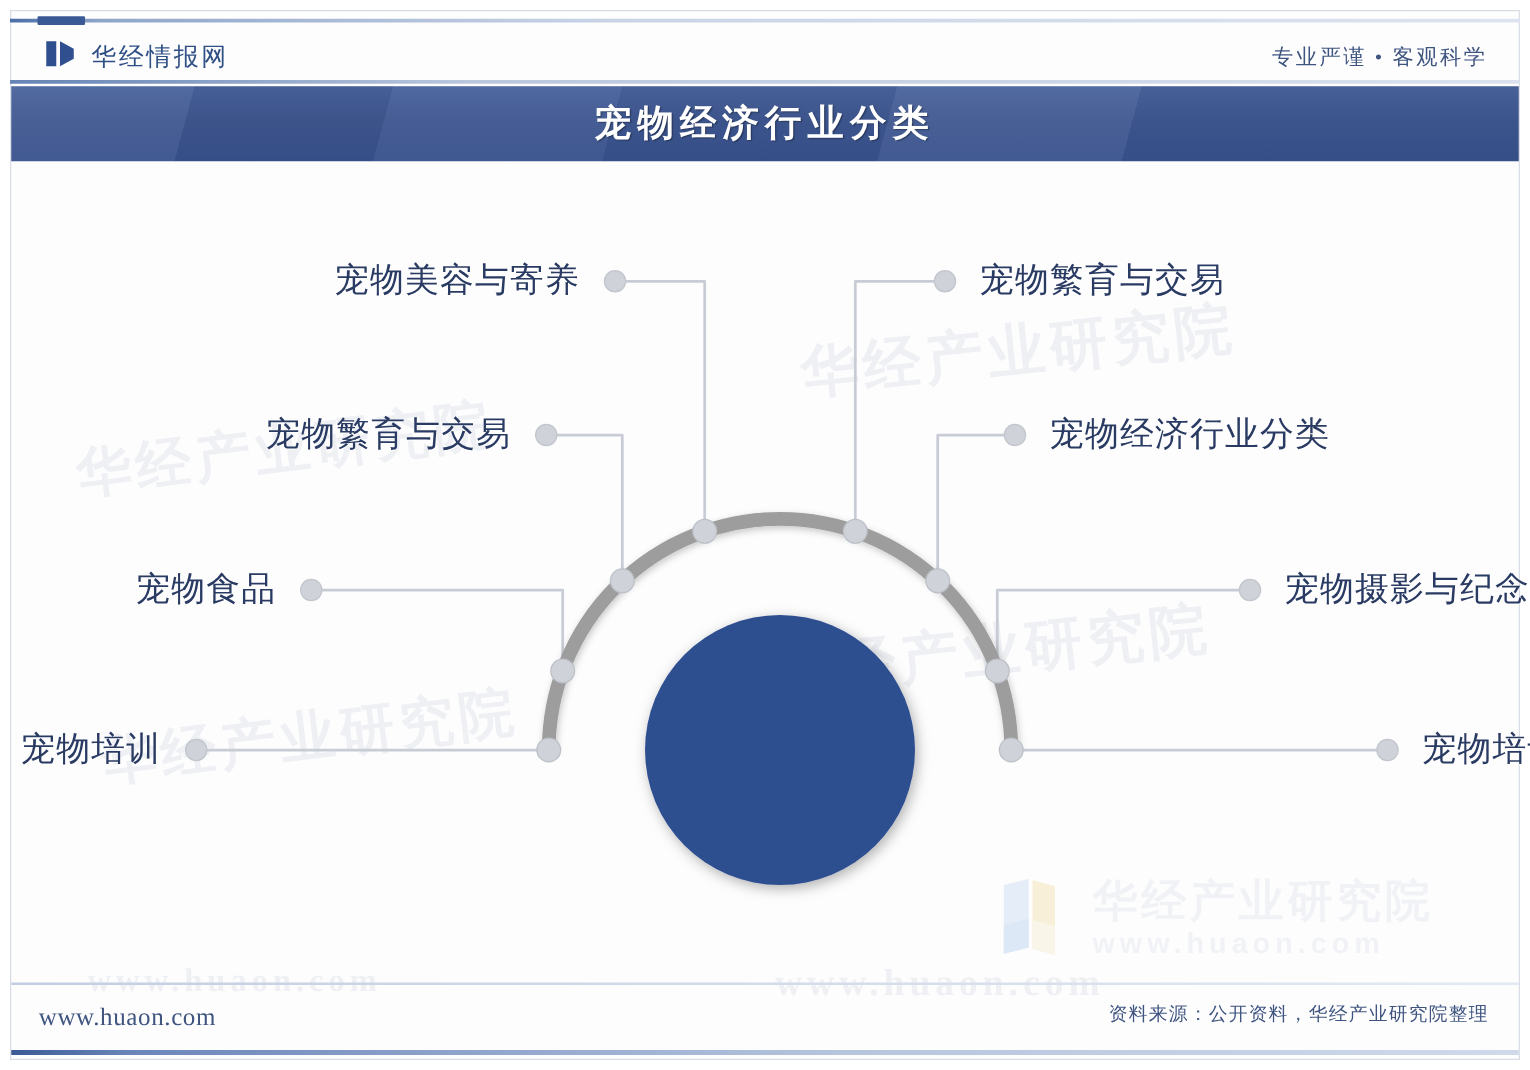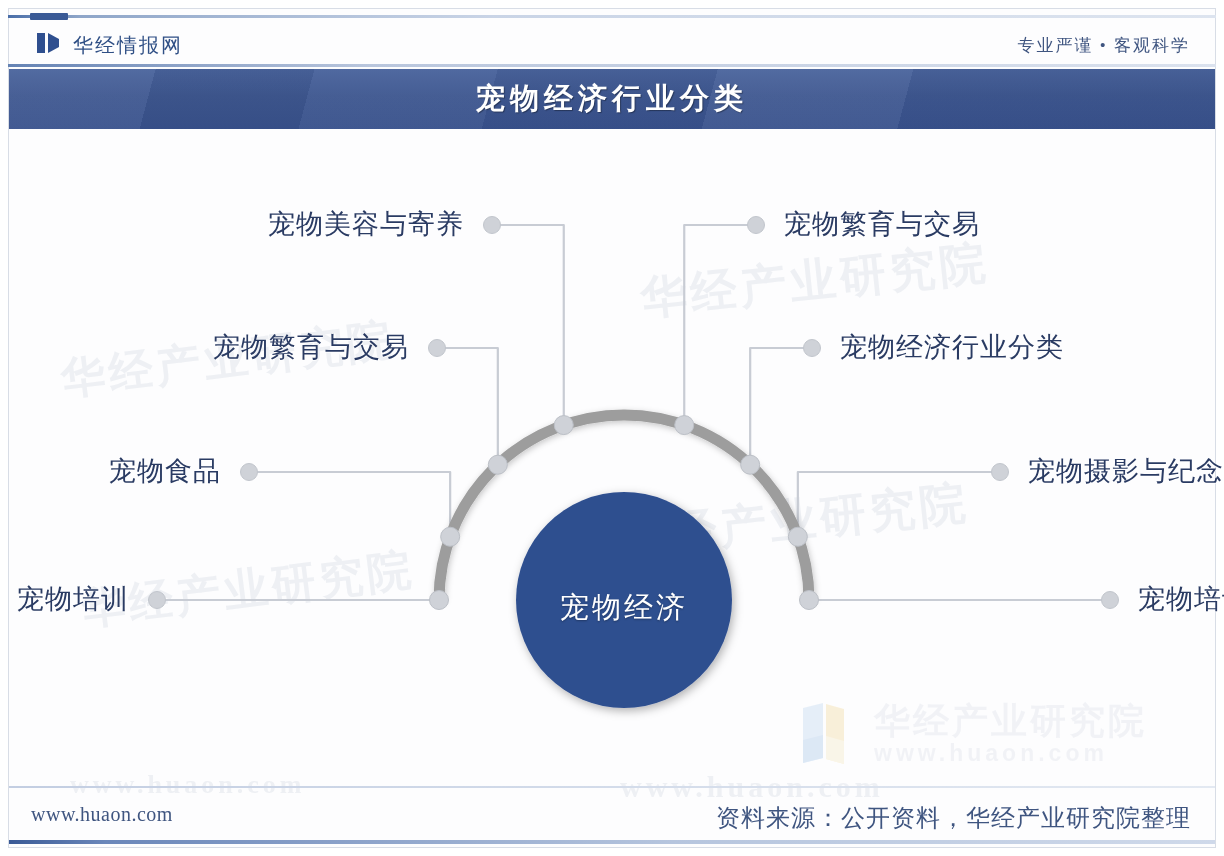--- a/index.html
+++ b/index.html
@@ -135,21 +135,21 @@
     position:absolute; left:0; top:54px; width:1206px; height:4px;
     background:linear-gradient(to right,#3a5a96 0%, #6b87ba 8%, #b6c5de 55%, #cfd9ea 100%);
   }
   #footer-left {
     position:absolute; left:22px; top:17px;
     font-size:20px; color:#3f5580; letter-spacing:.5px;
     font-family:"Liberation Serif","DejaVu Serif",serif;
   }
   #footer-right {
     position:absolute; right:24px; top:16px;
-    font-size:24px; color:#3f5580; letter-spacing:1px;
+    font-size:15px; color:#3f5580; letter-spacing:1px;
     font-family:"Liberation Serif","DejaVu Serif",serif;
   }
 </style>
 </head>
 <body>
 
 <div id="page">
   <div class="page-border"></div>
 
   <div id="bg-watermarks">
@@ -228,21 +228,20 @@
     <div id="diagram-labels">
         <div class="node-label l" style="top: 76px; right: 751px;">宠物美容与寄养</div>
         <div class="node-label r" style="top: 76px; left: 775px;">宠物繁育与交易</div>
         <div class="node-label l" style="top: 199px; right: 806px;">宠物繁育与交易</div>
         <div class="node-label r" style="top: 199px; left: 831px;">宠物经济行业分类</div>
         <div class="node-label l" style="top: 323px; right: 994px;">宠物食品</div>
         <div class="node-label r" style="top: 323px; left: 1019px;">宠物摄影与纪念品</div>
         <div class="node-label l" style="top: 451px; right: 1086px;">宠物培训</div>
         <div class="node-label r" style="top: 451px; left: 1129px;">宠物培训</div>
       </div>
-    <div id="core-label" style="left: 615px; top: 478px; transform: translate(-50%, -50%);">宠物经济</div>
   </div>
 
   <div id="wm-logo">
     <span>
       <svg width="62" height="66" viewBox="0 0 62 66">
         <path d="M3,8 L23,3 L23,58 L3,63 Z" fill="#cfe0f3"></path>
         <path d="M26,4 L44,9 L44,64 L26,59 Z" fill="#f5e3b6"></path>
         <path d="M3,40 L23,35 L23,58 L3,63 Z" fill="#bcd4ee"></path>
         <path d="M26,36 L44,41 L44,64 L26,59 Z" fill="#f7efd3"></path>
       </svg>

